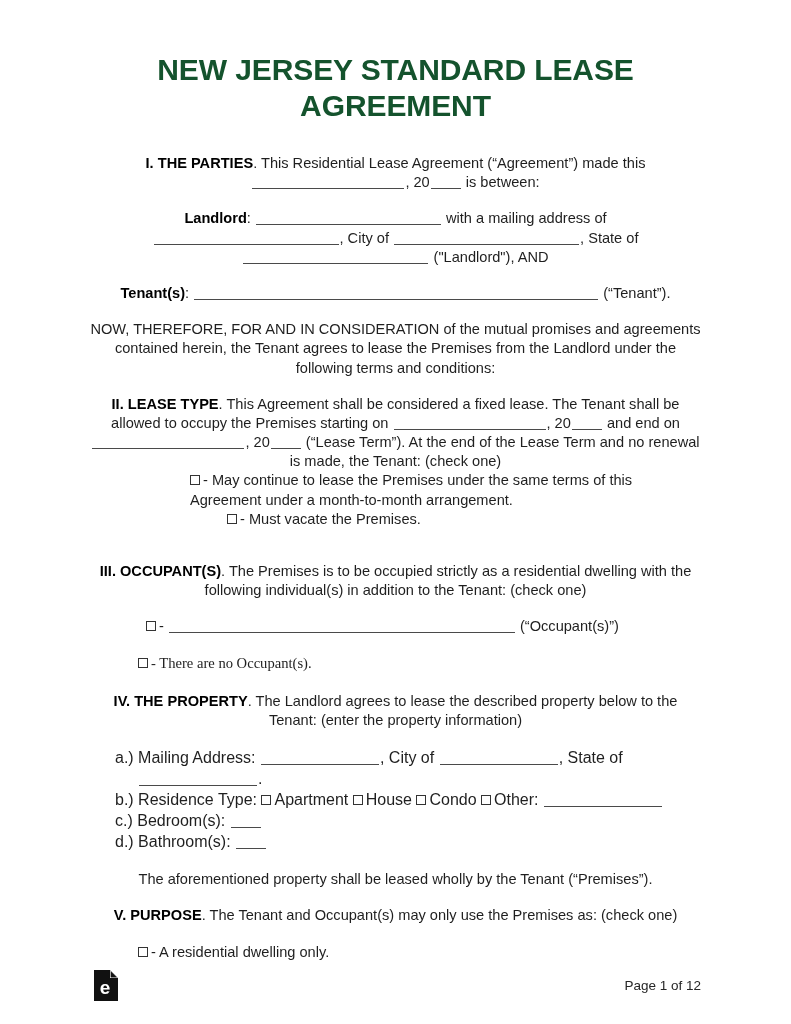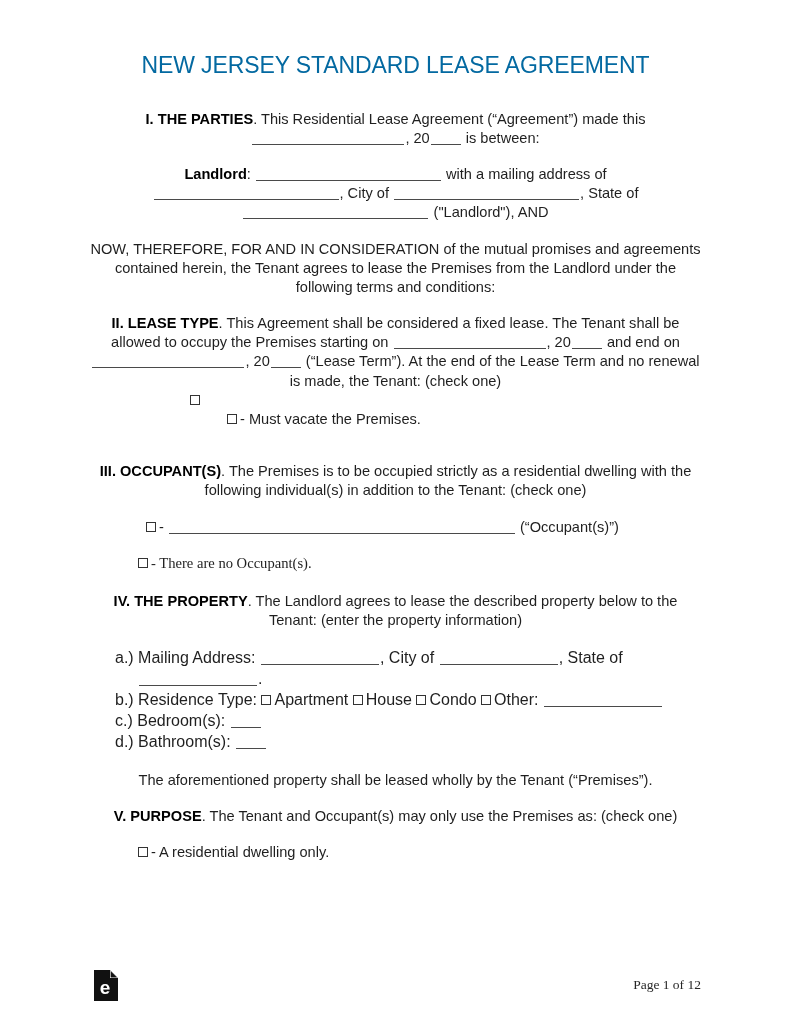--- a/index.html
+++ b/index.html
@@ -27,27 +27,27 @@
   }
 
   .content {
     position: absolute;
     left: 90px;
     top: 52px;
     width: 611px;
   }
 
   .doc-title {
-    font-size: 23px;
-    font-weight: normal;
+    font-size: 30px;
+    font-weight: bold;
     text-align: center;
     letter-spacing: -0.1px;
     margin: 0 0 30px 0;
     line-height: 1.2;
-    color: #0369a1;
+    color: #14532d;
   }
 
   p.body-text {
     font-size: 14.6px;
     line-height: 1.315;
     margin: 0 0 17px 0;
     text-align: center;
     color: #1f1f1f;
   }
 
@@ -124,43 +124,44 @@
     height: 31px;
   }
   .logo svg { display: block; }
 
   .page-num {
     position: absolute;
     right: 0px;
     bottom: 9px;
     font-size: 13.5px;
     color: #262626;
-    font-family: Liberation Serif, serif;
+    font-family: Liberation Sans, sans-serif;
   }
 </style>
 </head>
 <body>
 
 <div class="page">
 
   <div class="content">
 
     <h1 class="doc-title">NEW JERSEY STANDARD LEASE AGREEMENT</h1>
 
     <p class="body-text"><span class="sec-head">I. THE PARTIES</span><span>. This Residential Lease Agreement (“Agreement”) made this</span><br><span class="blank b-md"></span><span>, 20</span><span class="blank b-xs"></span><span> is between:</span></p>
 
     <p class="body-text"><span class="sec-head">Landlord</span>: <span class="blank b-lg"></span><span> with a mailing address of</span><br><span class="blank b-lg"></span><span>, City of </span><span class="blank b-lg"></span><span>, State of</span><br><span class="blank b-lg"></span><span> ("Landlord"), AND</span></p>
 
+    <p class="body-text"><span class="sec-head">Tenant(s)</span>: <span class="blank b-wide"></span><span> (“Tenant”).</span></p>
 
 
     <p class="body-text">NOW, THEREFORE, FOR AND IN CONSIDERATION of the mutual promises and agreements contained herein, the Tenant agrees to lease the Premises from the Landlord under the following terms and conditions:</p>
 
     <p class="body-text tight"><span class="sec-head">II. LEASE TYPE</span><span>. This Agreement shall be considered a fixed lease. The Tenant shall be allowed to occupy the Premises starting on </span><span class="blank b-md"></span><span>, 20</span><span class="blank b-xs"></span><span> and end on </span><br><span class="blank b-md"></span><span>, 20</span><span class="blank b-xs"></span><span> (“Lease Term”). At the end of the Lease Term and no renewal is made, the Tenant: (check one)</span></p>
 
-    <div class="opt-line indent-deep"><span class="cb"></span></div>
+    <div class="opt-line indent-deep"><span class="cb"></span><span>- May continue to lease the Premises under the same terms of this Agreement under a month-to-month arrangement.</span></div>
     <div class="opt-line indent-deep" style="margin-bottom:33px;padding-left:37px;"><span class="cb"></span><span>- Must vacate the Premises.</span></div>
 
     <p class="body-text"><span class="sec-head">III. OCCUPANT(S)</span><span>. The Premises is to be occupied strictly as a residential dwelling with the following individual(s) in addition to the Tenant: (check one)</span></p>
 
     <div class="opt-line indent-mid" style="margin-bottom:17px;padding-left:8px;"><span class="cb"></span>- <span class="blank b-xxl"></span><span> (“Occupant(s)”)</span></div>
 
     <div class="opt-line indent-mid" style="margin-bottom:19px;font-family:Liberation Serif, serif;"><span class="cb"></span><span>- There are no Occupant(s).</span></div>
 
     <p class="body-text"><span class="sec-head">IV. THE PROPERTY</span><span>. The Landlord agrees to lease the described property below to the Tenant: (enter the property information)</span></p>
 

